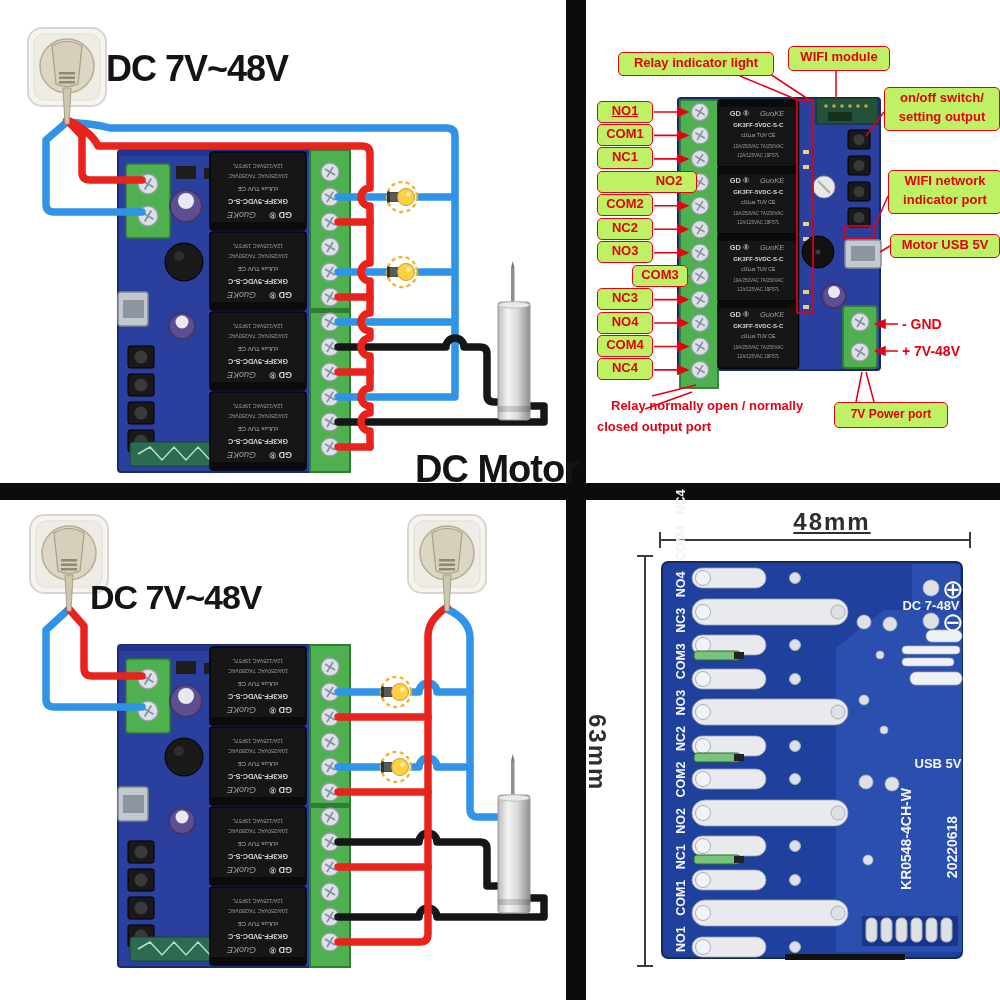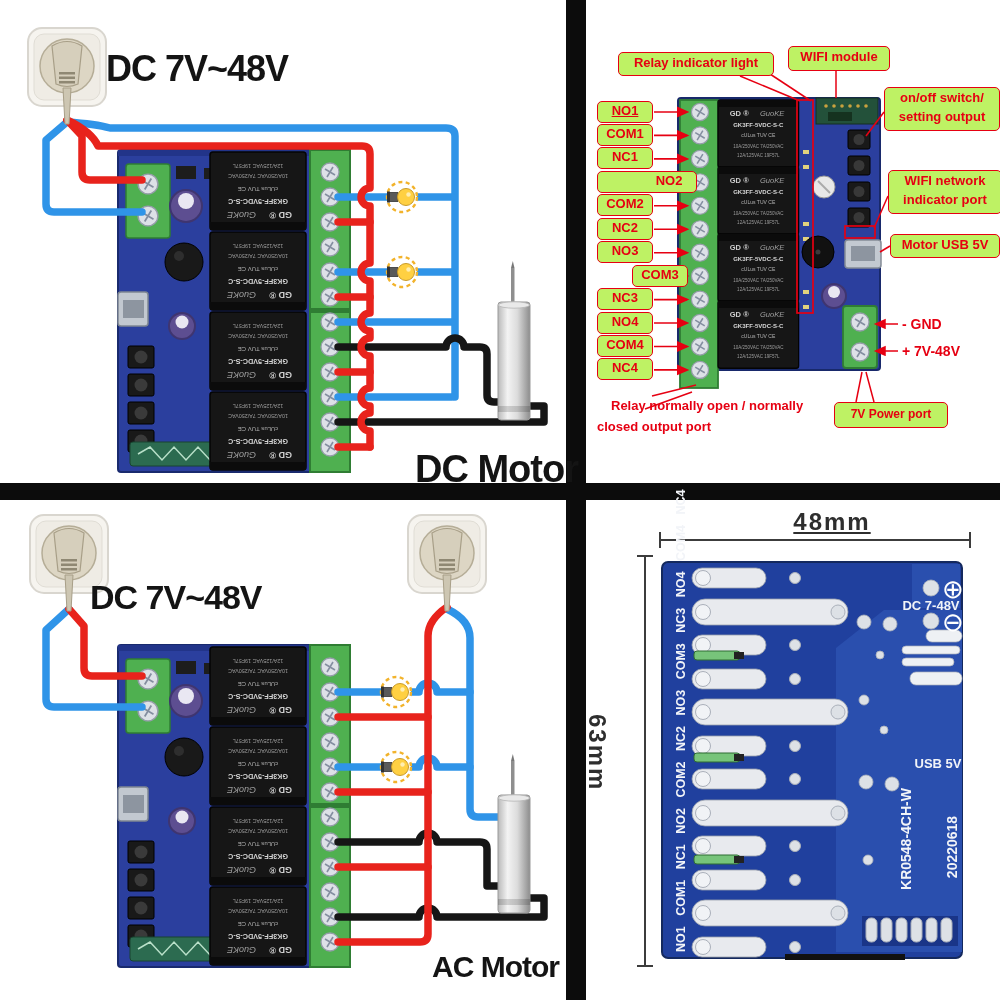--- a/index.html
+++ b/index.html
@@ -380,21 +380,20 @@
   </g>
 
   <rect x="566" y="0" width="20" height="1000" fill="#0c0c0c"></rect>
   <rect x="0" y="483" width="1000" height="17" fill="#0c0c0c"></rect>
 </svg>
 
 <div class="t title" style="left:106px;top:48px;font-size:36px;">DC 7V~48V</div>
 <div class="t title" style="left:415px;top:448px;font-size:38px;">DC Motor</div>
 
 <div class="t title" style="left:90px;top:578px;font-size:34px;">DC 7V~48V</div>
-<div class="t title" style="left:432px;top:950px;font-size:30px;">AC Motor</div>
 
 <div class="rlabel" style="left:618px;top:52px;width:154px;height:22px;">Relay indicator light</div>
 <div class="rlabel" style="left:788px;top:46px;width:100px;height:23px;">WIFI module</div>
 <div class="rlabel" style="left:884px;top:87px;width:114px;height:42px;">
   <div>on/off switch/</div>
   <div>setting output</div>
 </div>
 <div class="rlabel" style="left:888px;top:170px;width:112px;height:42px;">
   <div>WIFI network</div>
   <div>indicator port</div>

